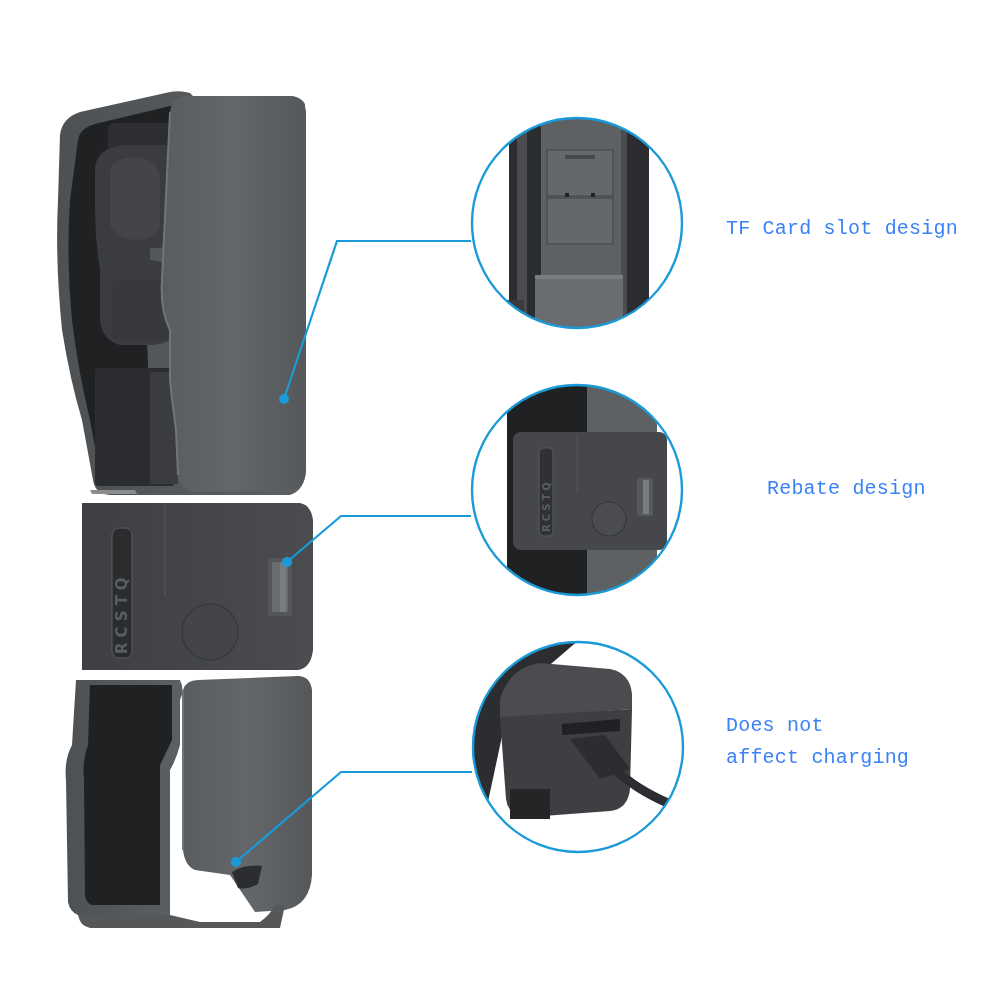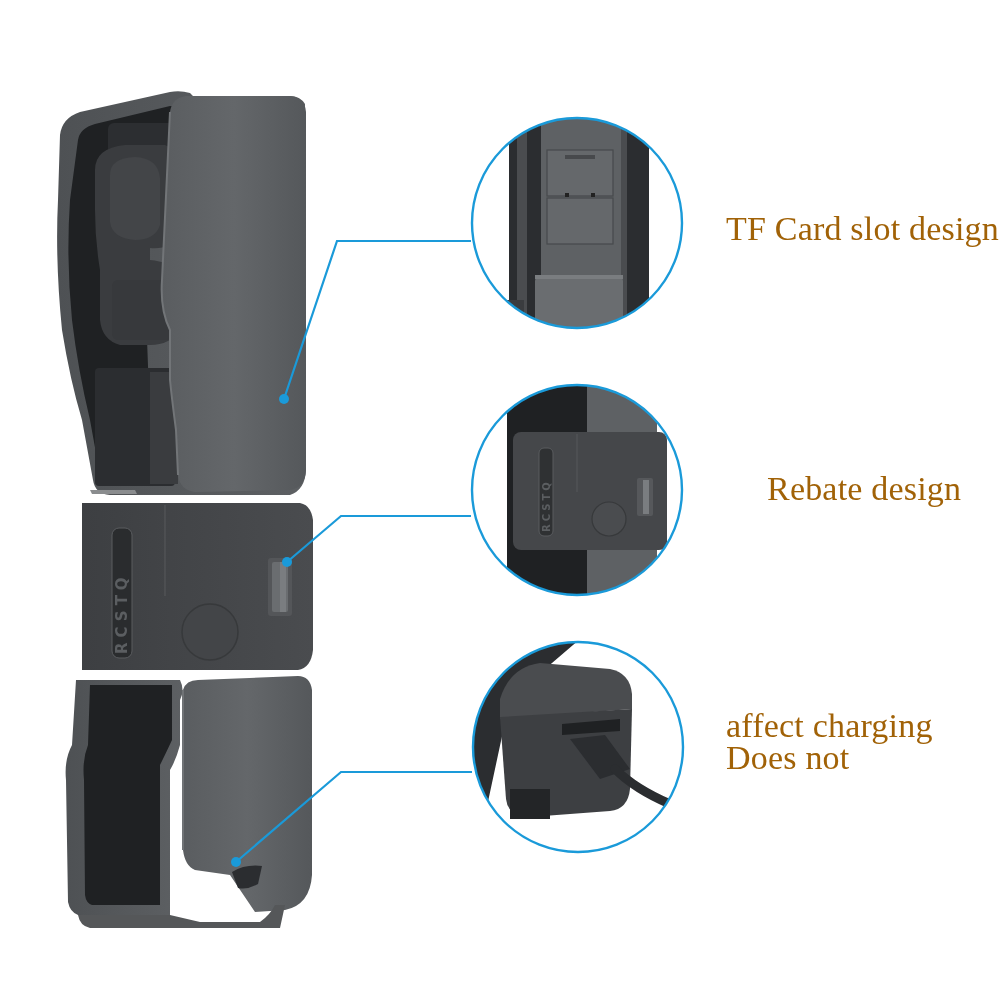--- a/index.html
+++ b/index.html
@@ -1,22 +1,22 @@
 <!DOCTYPE html>
 <html><head>
 <meta charset="utf-8">
 <style>
   html, body { margin: 0; padding: 0; background: #ffffff; }
   body { width: 1000px; height: 1000px; position: relative; overflow: hidden;
          font-family: "Liberation Sans", "DejaVu Sans", sans-serif; }
   .stage { position: absolute; left: 0; top: 0; width: 1000px; height: 1000px; }
   .product { position: absolute; left: 0; top: 0; }
   .callout-label {
-    position: absolute; color: #a16207; font-size: 34px; line-height: 32px;
-    font-family: Liberation Serif, serif; letter-spacing: 0.2px;
+    position: absolute; color: #3b82f6; font-size: 20px; line-height: 32px;
+    font-family: Liberation Mono, monospace; letter-spacing: 0.2px;
   }
   .callout-label span { display: block; }
   .zoom-circle { position: absolute; }
 </style>
 </head>
 <body>
 
 <div class="stage">
 
   <svg class="product" width="1000" height="1000" viewBox="0 0 1000 1000">
@@ -171,16 +171,16 @@
     <circle cx="108" cy="108" r="105" fill="none" stroke="#1a9ad9" stroke-width="2.4"></circle>
   </svg>
 
   <div class="callout-label" style="left:726px; top:213px;">
     <span>TF Card slot design</span>
   </div>
   <div class="callout-label" style="left:726px; top:473px;margin-left:41px;">
     <span>Rebate design</span>
   </div>
   <div class="callout-label" style="left:726px; top:710px;">
+    <span>Does not</span>
     <span>affect charging</span>
-    <span>Does not</span>
   </div>
 </div>
 
 </body></html>

